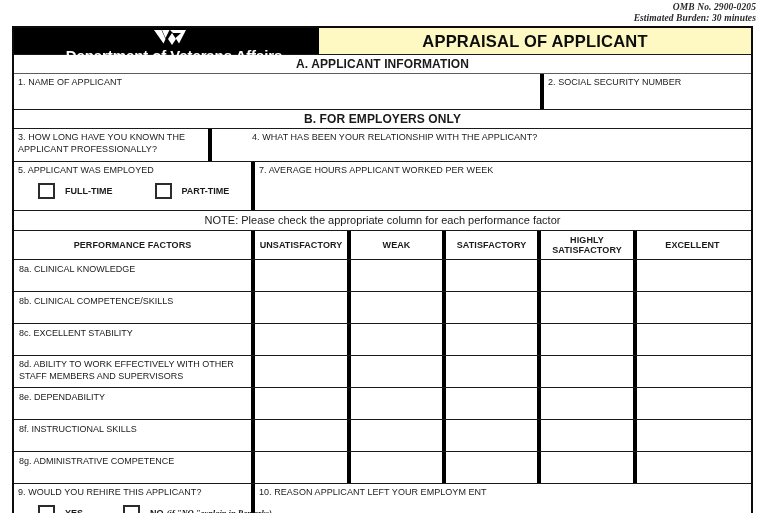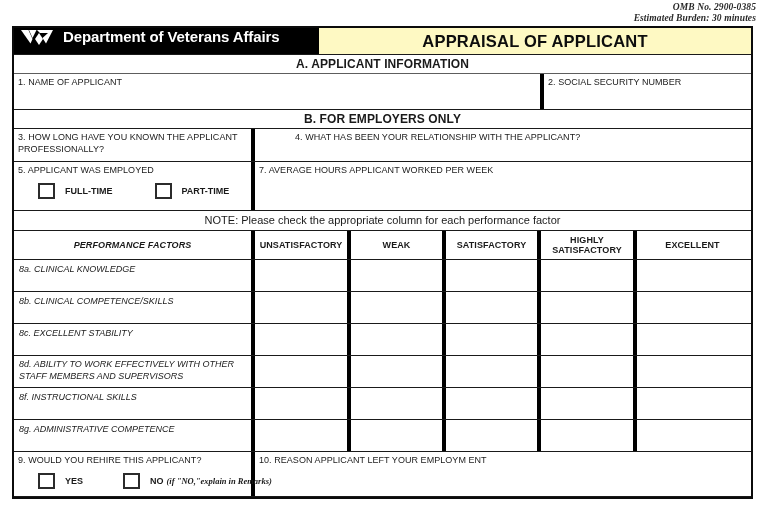--- a/index.html
+++ b/index.html
@@ -50,23 +50,24 @@
   .bb { border-bottom: 1px solid #5d5d5d; }
   .br-dk { border-right: 4px solid #000000; }
   .bb-dk { border-bottom: 1px solid #1a1a1a; }
 
   
   .titlebar { display: flex; align-items: stretch; height: 26px; }
   .va-band {
     background: #000;
     width: 305px;
     display: flex;
-    align-items: flex-start;
+    align-items: center;
     box-sizing: border-box;
     padding-left: 6px;
+    flex-direction: column;
   }
   .va-logo { width: 34px; height: 19px; flex: 0 0 auto; }
   .va-agency {
     color: #fff;
     font-size: 15px;
     font-weight: bold;
     letter-spacing: -0.1px;
     margin-left: 9px;
     white-space: nowrap;
   }
@@ -168,33 +169,33 @@
   .factor-row { height: 32px; }
   .factor-label {
     font-size: 9px;
     line-height: 11.5px;
     padding: 4px 2px 0 5px;
     display: block;
   }
   .factor-label.two-line { padding-top: 3px; }
 
   
-  .c-factor { width: 241px; font-style: italic; }
+  .c-factor { width: 241px; }
   .c-rate   { width: 96px; }
   .c-rate-w { width: 95px; }
   .c-last   { width: 111px; }
 
   .h-q9  { width: 241px; }
   .h-q10 { flex: 1 1 auto; }
 </style>
 </head>
 <body>
 
 <div class="omb-block">
-  <div>OMB No. 2900-0385</div>
+  <div>OMB No. 2900-0205</div>
   <div>Estimated Burden: 30 minutes</div>
 </div>
 
 <div class="form">
 
   <div class="titlebar bb-dk">
     <div class="va-band">
       <svg class="va-logo" viewBox="0 0 68 38" aria-hidden="true">
         <path fill="#ffffff" d="M2 4 L17 4 L25 22 L21 31 L2 4 Z"></path>
         <path fill="#ffffff" d="M18 4 L33 4 L25 20 Z"></path>
@@ -215,21 +216,21 @@
       <span class="lbl">1. NAME OF APPLICANT</span>
     </div>
     <div class="cell" style="flex:1 1 auto;height:35px;">
       <span class="lbl">2. SOCIAL SECURITY NUMBER</span>
     </div>
   </div>
 
   <div class="section-band bb-dk">B. FOR EMPLOYERS ONLY</div>
 
   <div class="row bb-dk">
-    <div class="cell br-dk" style="width:241px;height:32px;">
+    <div class="cell br-dk" style="width:198px;height:32px;">
       <span class="lbl">3. HOW LONG HAVE YOU KNOWN THE APPLICANT PROFESSIONALLY?</span>
     </div>
     <div class="cell" style="flex:1 1 auto;height:32px;margin-left:36px;">
       <span class="lbl">4. WHAT HAS BEEN YOUR RELATIONSHIP WITH THE APPLICANT?</span>
     </div>
   </div>
 
   <div class="row bb-dk">
 
     <div class="cell br-dk" style="width:241px;height:48px;">
@@ -317,20 +318,30 @@
       <div class="cell br-dk c-factor">
         <span class="factor-label two-line">8d. ABILITY TO WORK EFFECTIVELY WITH OTHER STAFF MEMBERS AND SUPERVISORS</span>
       </div>
       <div class="cell br-dk c-rate"></div>
       <div class="cell br-dk c-rate-w"></div>
       <div class="cell br-dk c-rate-w"></div>
       <div class="cell br-dk c-rate"></div>
       <div class="cell c-last"></div>
     </div>
 
+    <div class="row bb-dk factor-row">
+      <div class="cell br-dk c-factor">
+        <span class="factor-label">8e. DEPENDABILITY</span>
+      </div>
+      <div class="cell br-dk c-rate"></div>
+      <div class="cell br-dk c-rate-w"></div>
+      <div class="cell br-dk c-rate-w"></div>
+      <div class="cell br-dk c-rate"></div>
+      <div class="cell c-last"></div>
+    </div>
 
     <div class="row bb-dk factor-row">
       <div class="cell br-dk c-factor">
         <span class="factor-label">8f. INSTRUCTIONAL SKILLS</span>
       </div>
       <div class="cell br-dk c-rate"></div>
       <div class="cell br-dk c-rate-w"></div>
       <div class="cell br-dk c-rate-w"></div>
       <div class="cell br-dk c-rate"></div>
       <div class="cell c-last"></div>

